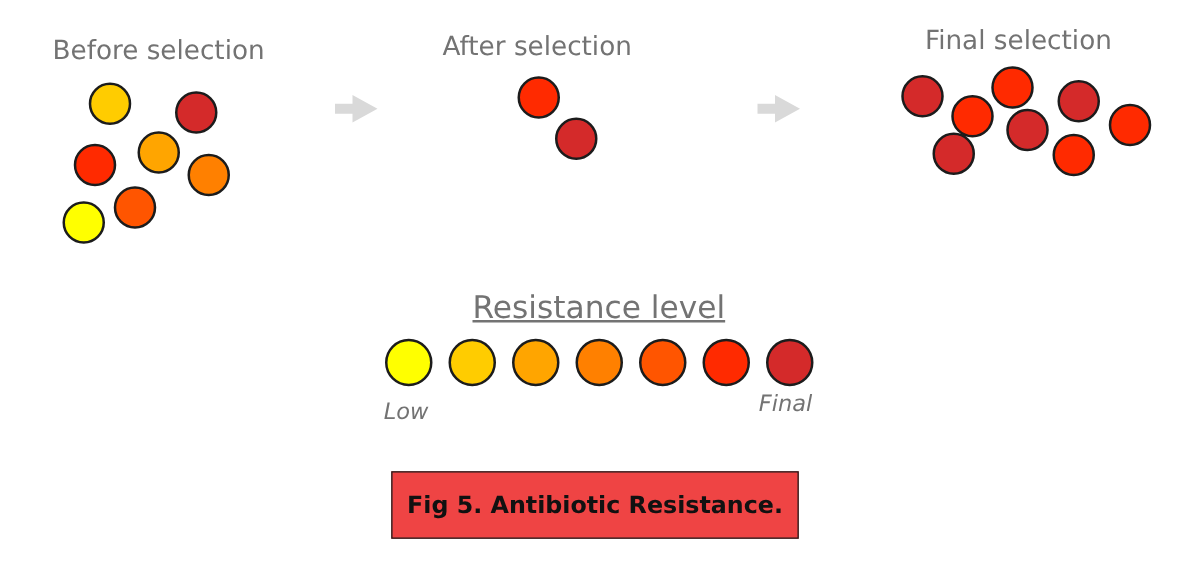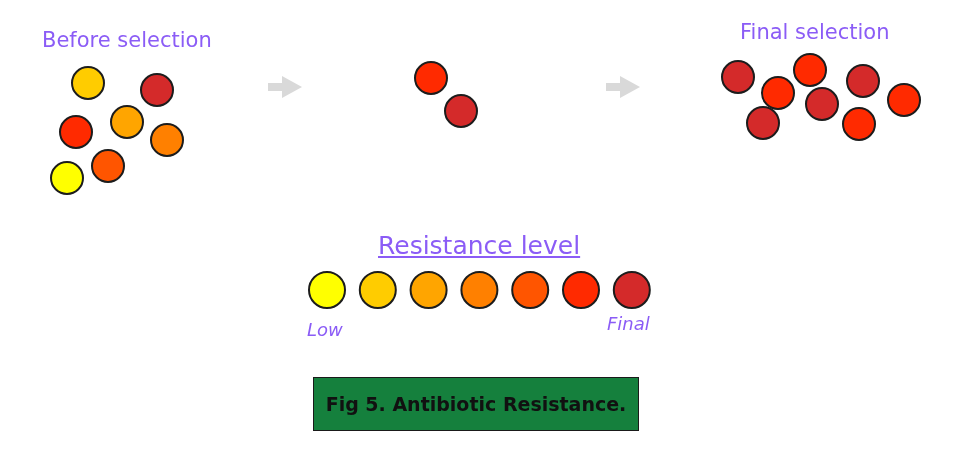--- a/index.html
+++ b/index.html
@@ -1,51 +1,52 @@
 <!DOCTYPE html>
 <html><head>
   <meta charset="utf-8">
   <style>
     html, body { margin: 0; padding: 0; background: #ffffff; }
     body { width: 956px; height: 462px; position: relative; overflow: hidden; }
     #stage { position: absolute; left: 0; top: 0; width: 956px; height: 462px; }
     .label {
       position: absolute;
       font-family: "DejaVu Sans", sans-serif;
-      color: #8b5cf6;
+      color: #737373;
       white-space: nowrap;
       line-height: 1;
     }
     .stage-title { font-size: 21px; }
     .legend-title { font-size: 25px; }
     .legend-end { font-size: 18px; font-style: italic; }
     .caption-box {
       position: absolute;
       left: 313px; top: 377px;
       width: 324px; height: 52px;
       border: 1.5px solid #1a1a1a;
-      background: #15803d;
+      background: #ef4444;
       display: flex; align-items: center; justify-content: center;
       box-sizing: content-box;
     }
     .caption-text {
       font-family: "DejaVu Sans", sans-serif;
       font-weight: bold;
       font-size: 19px;
       color: #111111;
       white-space: nowrap;
     }
     svg circle { stroke: #1c1c1c; stroke-width: 2; }
   </style>
 </head>
 <body>
 
 <div id="stage">
 
   <span class="label stage-title" style="left:42px; top:30px;">Before selection</span>
+  <span class="label stage-title" style="left:354px; top:27px;">After selection</span>
   <span class="label stage-title" style="left:740px; top:22px;">Final selection</span>
 
   <svg width="956" height="462" style="position:absolute;left:0;top:0;">
     <g id="group-before">
         <circle cx="88" cy="83" r="16" fill="#FFCC00" stroke="#1C1C1C"></circle>
         <circle cx="157" cy="90" r="16" fill="#D42A2A" stroke="#1C1C1C"></circle>
         <circle cx="127" cy="122" r="16" fill="#FFA500" stroke="#1C1C1C"></circle>
         <circle cx="76" cy="132" r="16" fill="#FF2A00" stroke="#1C1C1C"></circle>
         <circle cx="167" cy="140" r="16" fill="#FF8000" stroke="#1C1C1C"></circle>
         <circle cx="108" cy="166" r="16" fill="#FF5500" stroke="#1C1C1C"></circle>

